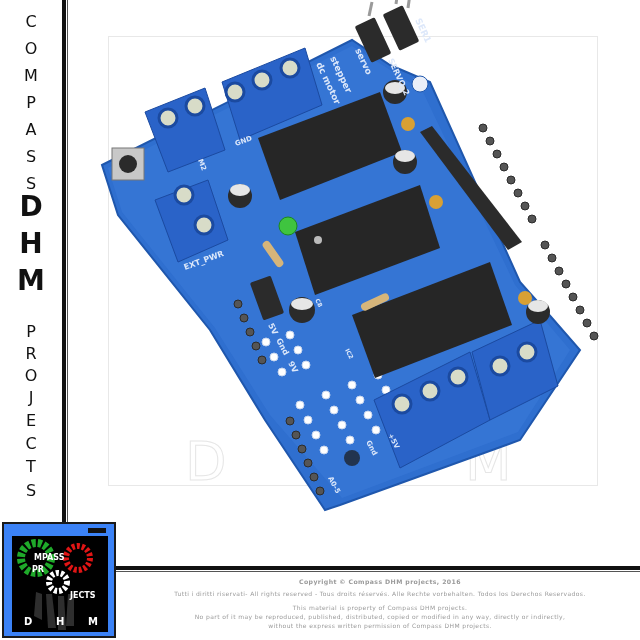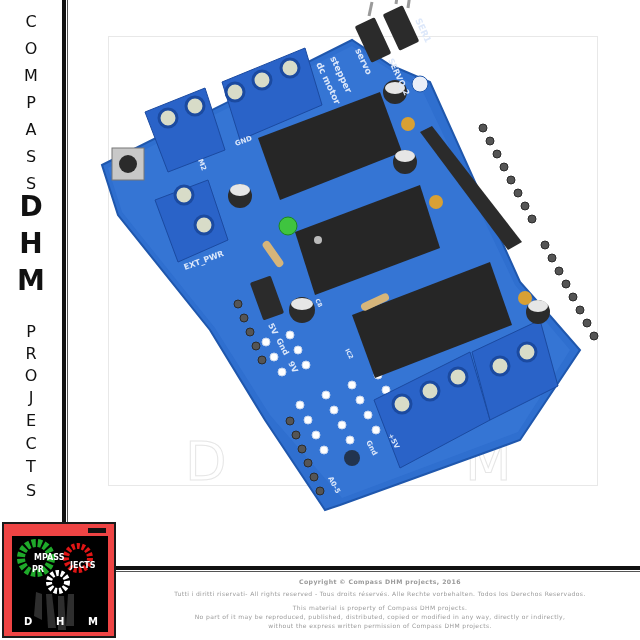--- a/index.html
+++ b/index.html
@@ -11,21 +11,21 @@
   .brand-letter.thin { font-size: 16px; font-weight: normal; }
   .brand-letter.bold { font-size: 28px; font-weight: bold; }
 
   
   .vline-outer { position: absolute; left: 62px; top: 0; width: 4px; height: 524px; background: #111; }
   .vline-inner { position: absolute; left: 67px; top: 0; width: 1px; height: 524px; background: #555; }
   .hline-outer { position: absolute; left: 115px; top: 566px; width: 525px; height: 4px; background: #111; }
   .hline-inner { position: absolute; left: 115px; top: 571px; width: 525px; height: 1px; background: #555; }
 
   
-  .logo-box { position: absolute; left: 2px; top: 522px; width: 114px; height: 116px; background: #ef4444; border: 2px solid #1a1a1a; box-sizing: border-box; }
+  .logo-box { position: absolute; left: 2px; top: 522px; width: 114px; height: 116px; background: #3b82f6; border: 2px solid #1a1a1a; box-sizing: border-box; }
   .logo-inner { position: absolute; left: 8px; top: 12px; width: 96px; height: 96px; background: #000; }
   .logo-tab { position: absolute; right: 8px; top: 4px; width: 18px; height: 5px; background: #111; }
   .logo-text { position: absolute; color: #fff; font-family: "DejaVu Sans", sans-serif; font-size: 8px; font-weight: bold; }
 
   
   .photo { position: absolute; left: 90px; top: 0; width: 550px; height: 560px; }
   .watermark-frame { position: absolute; border: 1px solid #e8e8e8; }
 
   
   .footer { position: absolute; left: 120px; top: 577px; width: 520px; text-align: center; color: #9a9a9a; font-family: "DejaVu Sans", sans-serif; font-size: 6px; letter-spacing: 0.4px; line-height: 9px; }
@@ -243,21 +243,21 @@
         <polygon points="46,60 52,60 54,94 46,94"></polygon>
         <polygon points="56,58 62,58 62,90 54,90"></polygon>
         <polygon points="24,56 30,58 30,84 22,80"></polygon>
       </g>
       <circle cx="24" cy="22" r="15" fill="none" stroke="#1faa2a" stroke-width="8" stroke-dasharray="4 2"></circle>
       <circle cx="66" cy="22" r="12" fill="none" stroke="#e01515" stroke-width="6" stroke-dasharray="3 2"></circle>
       <circle cx="46" cy="46" r="9" fill="none" stroke="#ffffff" stroke-width="6" stroke-dasharray="3 2"></circle>
     </svg>
     <span class="logo-text" style="left:22px; top:17px;">MPASS</span>
     <span class="logo-text" style="left:20px; top:29px;">PR</span>
-    <span class="logo-text" style="left:58px; top:25px;">JECTS</span>
+    <span class="logo-text" style="left:58px; top:55px;">JECTS</span>
     <span class="logo-text" style="left:12px; top:80px; font-size:10px;">D</span>
     <span class="logo-text" style="left:44px; top:80px; font-size:10px;">H</span>
     <span class="logo-text" style="left:76px; top:80px; font-size:10px;">M</span>
   </div>
 </div>
 
 <div class="footer">
   <div class="c1">Copyright © Compass DHM projects, 2016</div>
   <div class="c2">Tutti i diritti riservati- All rights reserved - Tous droits réservés. Alle Rechte vorbehalten. Todos los Derechos Reservados.</div>
   <div>This material is property of Compass DHM projects.</div>

